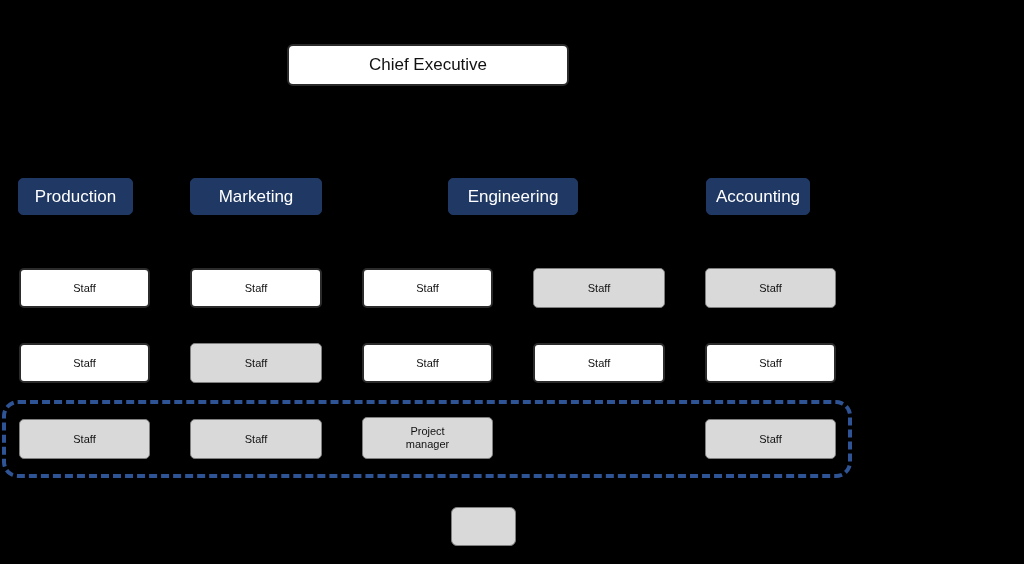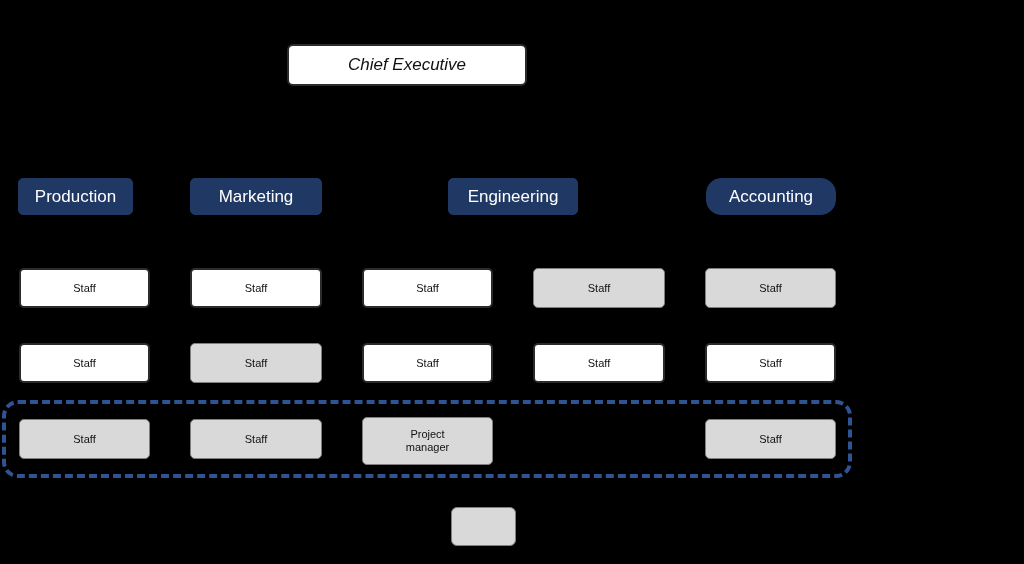--- a/index.html
+++ b/index.html
@@ -35,42 +35,41 @@
     background: #d9d9d9;
     border: 1.5px solid #7f7f7f;
   }
   .v-navy {
     background: #1f3864;
     border: 1px solid #1f3864;
     color: #ffffff;
     font-size: 17px;
   }
   .root-box {
-    left: 287px; top: 44px; width: 240px; height: 42px;
+    left: 287px; top: 44px; width: 282px; height: 42px;
     font-size: 17px;
     border-radius: 6px;
-    font-style: italic;
   }
   
   .col1 { left: 19px;  width: 131px; }
   .col2 { left: 190px; width: 132px; }
   .col3 { left: 362px; width: 131px; }
   .col4 { left: 533px; width: 132px; }
   .col5 { left: 705px; width: 131px; }
   
   .row-dept { top: 178px; height: 37px; }
   .dept-production  { left: 18px;  width: 115px; }
   .dept-marketing   { left: 190px; width: 132px; }
   .dept-engineering { left: 448px; width: 130px; }
-  .dept-accounting  { left: 706px; width: 130px; border-radius: 15px; }
+  .dept-accounting  { left: 706px; width: 104px; }
   
   .row1 { top: 268px; height: 40px; }
   .row2 { top: 343px; height: 40px; }
   .row3 { top: 419px; height: 40px; }
-  .pm   { top: 417px; height: 48px; }
+  .pm   { top: 417px; height: 42px; }
   .pm .box-label { max-width: 74px; }
   .box-label { display: inline-block; }
   
   .highlight {
     position: absolute;
     box-sizing: border-box;
     left: 2px; top: 400px;
     width: 850px; height: 78px;
     border: 4.5px dashed #2f5496;
     border-radius: 16px;

